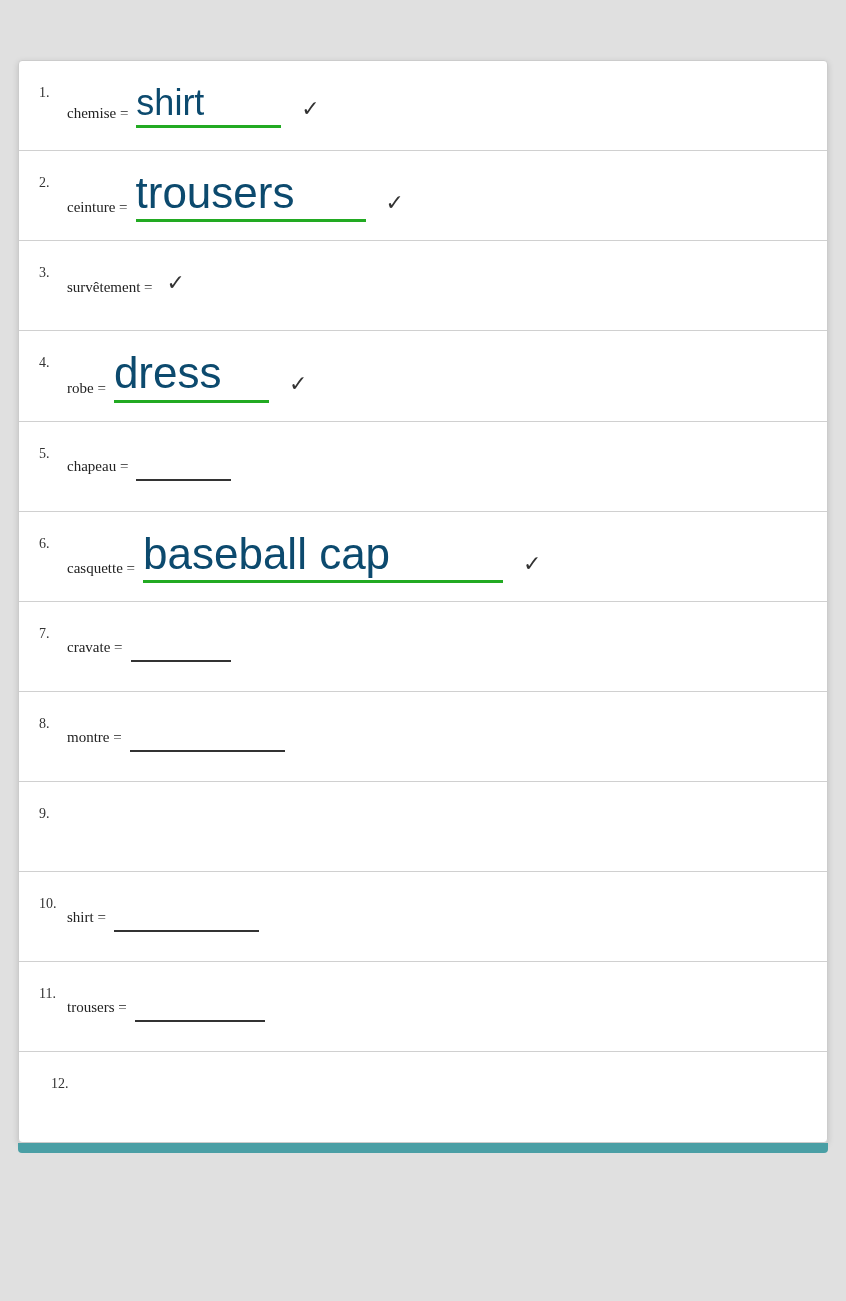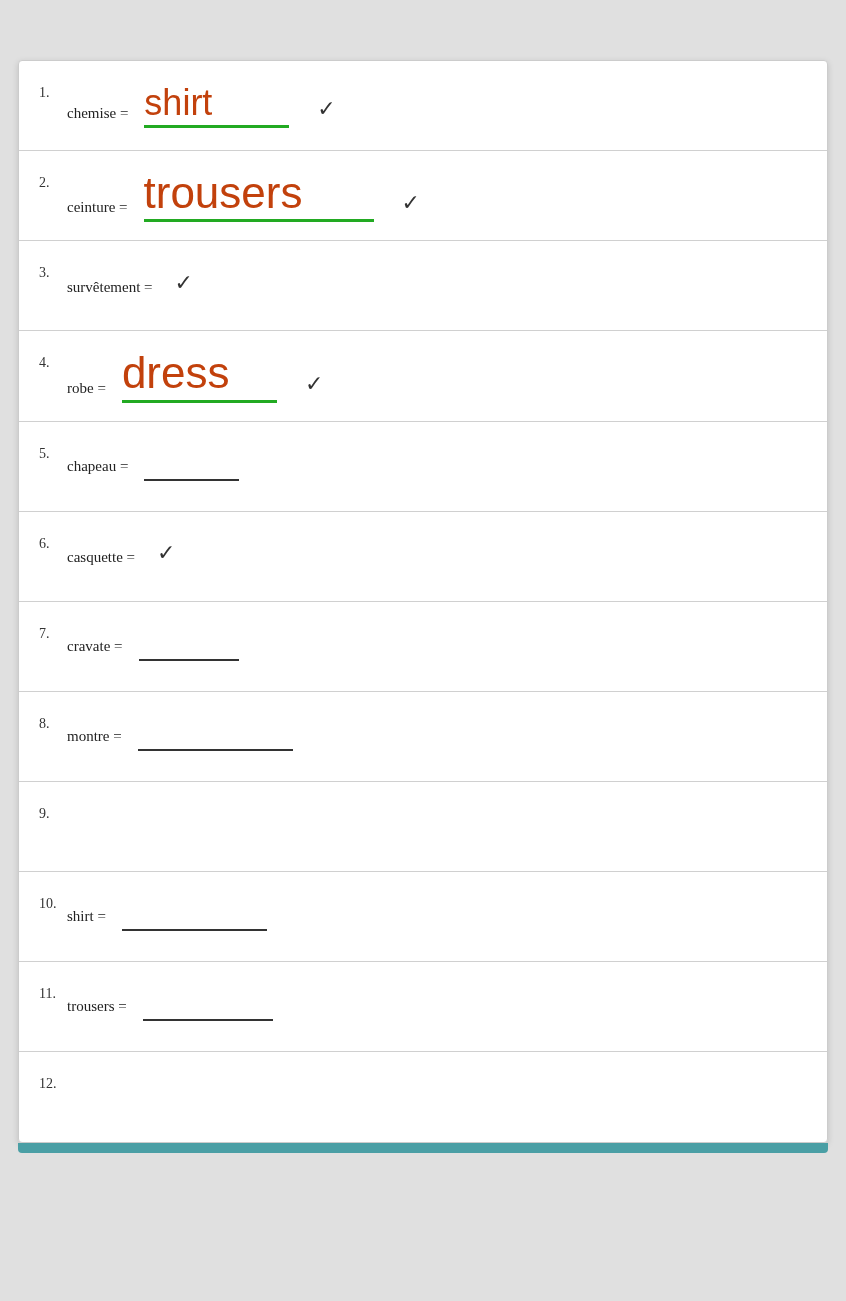--- a/index.html
+++ b/index.html
@@ -32,38 +32,39 @@
       display: flex;
       align-items: center;
       padding: 18px 30px 18px 20px;
       border-bottom: 1px solid #d0d0d0;
       min-height: 90px;
       position: relative;
     }
 
     .quiz-row:last-child {
       border-bottom: none;
+      margin-left: 12px;
     }
 
     .row-number {
       font-size: 14px;
       color: #333;
       min-width: 28px;
       font-family: Georgia, serif;
       align-self: flex-start;
       margin-top: 6px;
       vertical-align: super;
     }
 
     .row-content {
       display: flex;
       align-items: flex-end;
       flex: 1;
       flex-wrap: wrap;
-      gap: 12px;
+      gap: 4px;
     }
 
     .french-word {
       font-size: 15px;
       color: #222;
       font-family: Georgia, serif;
       white-space: nowrap;
       margin-right: 4px;
       padding-bottom: 6px;
     }
@@ -71,21 +72,21 @@
     .answer-wrapper {
       display: flex;
       flex-direction: column;
       align-items: flex-start;
       margin-right: 10px;
     }
 
     .answer-text {
       font-size: 36px;
       font-weight: normal;
-      color: #c2410c;
+      color: #0c4a6e;
       font-family: Arial, sans-serif;
       line-height: 1.1;
     }
 
     .answer-text.large {
       font-size: 44px;
     }
 
     .answer-text.medium {
       font-size: 36px;
@@ -178,20 +179,24 @@
         <span class="french-word">chapeau =</span>
         <div class="blank-wrapper">
           <span class="blank-line" style="width: 95px;"></span>
         </div>
       </div>
     </div>
     <div class="quiz-row">
       <span class="row-number">6.</span>
       <div class="row-content">
         <span class="french-word">casquette =</span>
+        <div class="answer-wrapper">
+          <span class="answer-text large">baseball cap</span>
+          <span class="underline-green" style="width: 360px;"></span>
+        </div>
         <span class="checkmark">✓</span>
       </div>
     </div>
     <div class="quiz-row">
       <span class="row-number">7.</span>
       <div class="row-content">
         <span class="french-word">cravate =</span>
         <div class="blank-wrapper">
           <span class="blank-line" style="width: 100px;"></span>
         </div>

